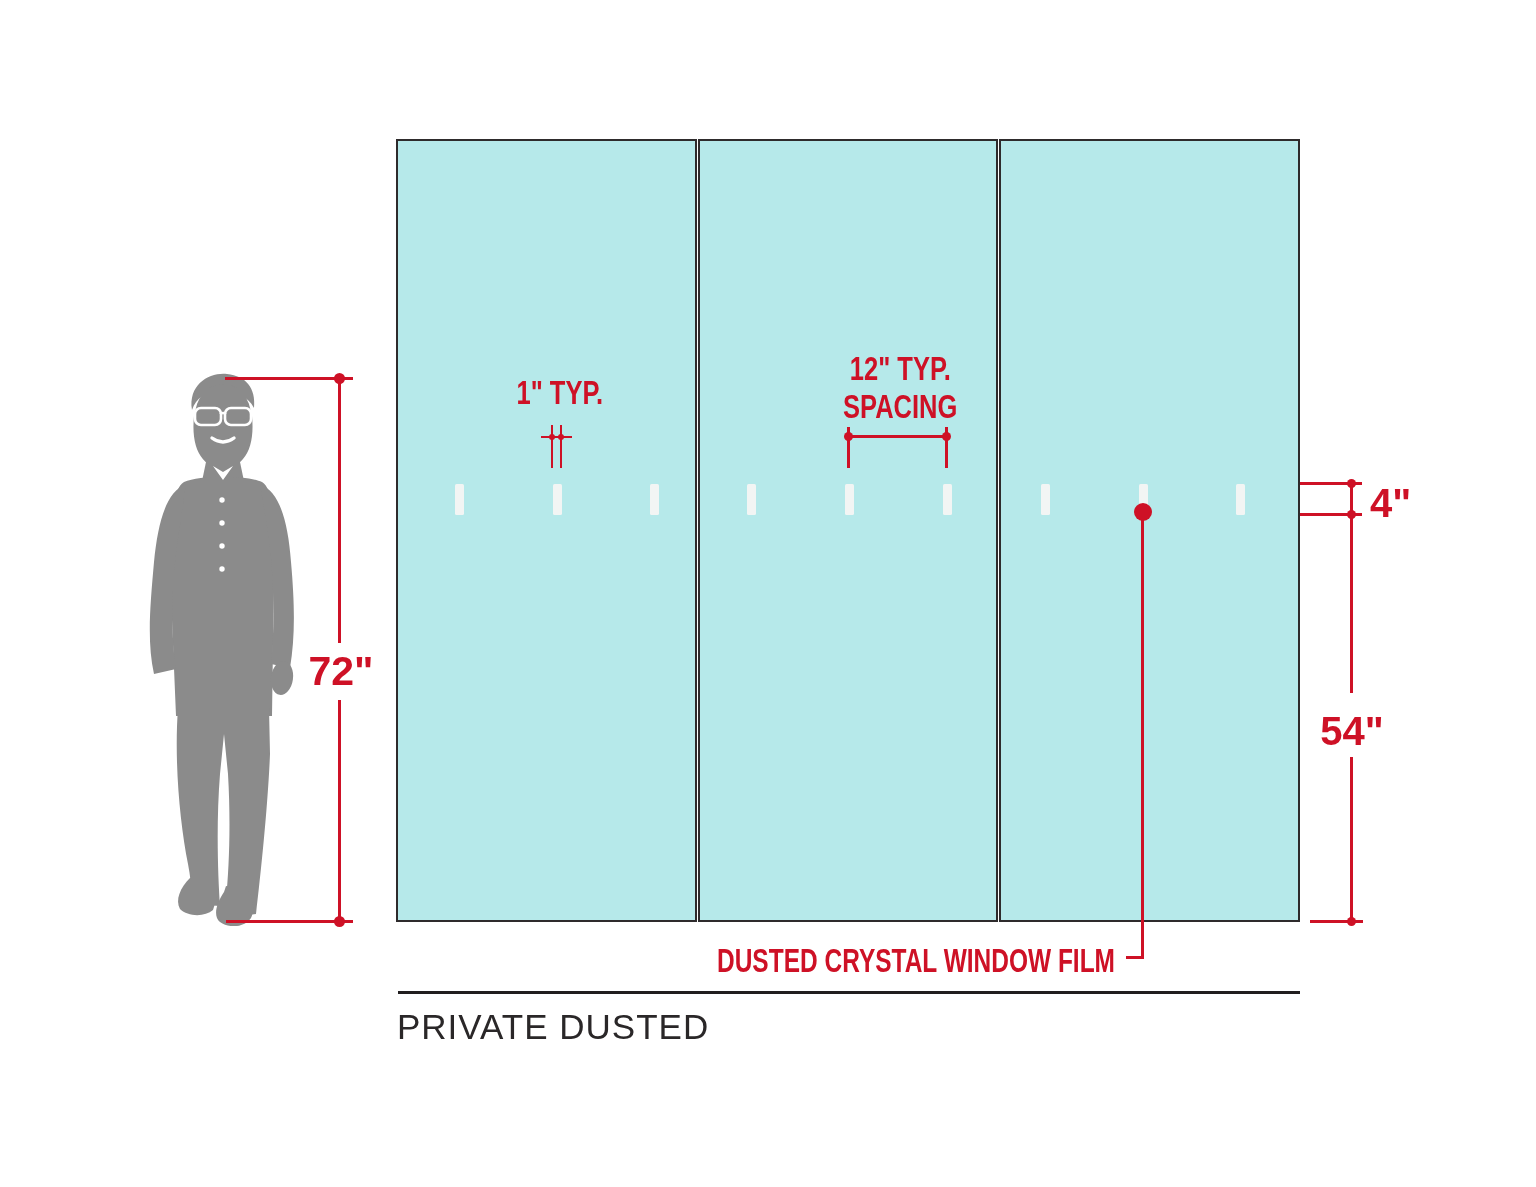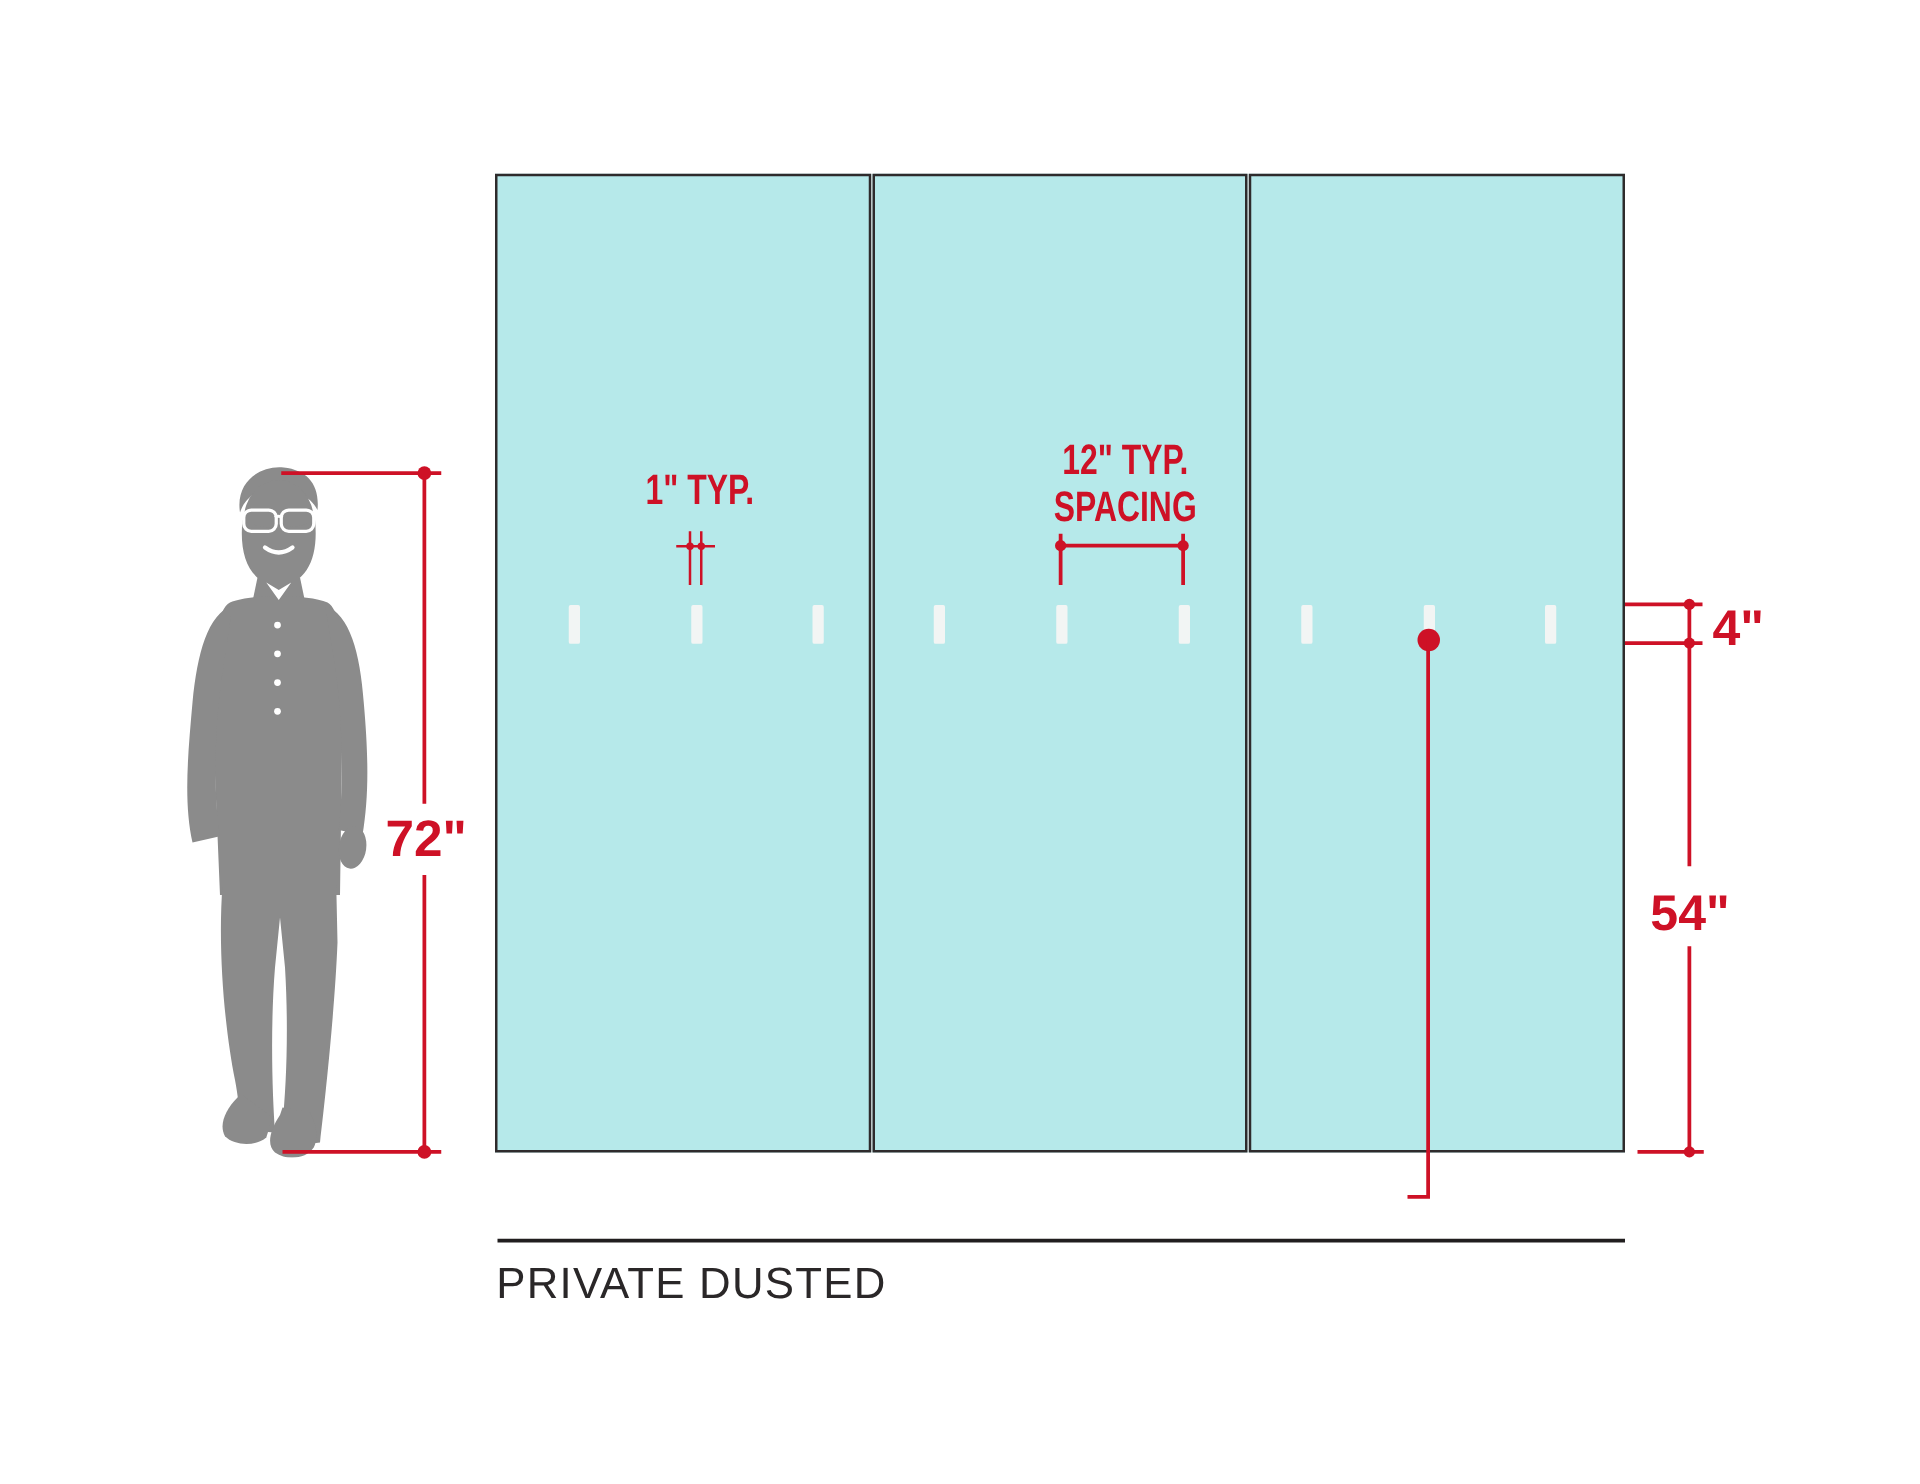--- a/index.html
+++ b/index.html
@@ -126,17 +126,20 @@
 
   <div class="rl" style="left:1350px;top:484px;width:3px;height:209px;"></div>
   <div class="rl" style="left:1350px;top:757px;width:3px;height:165px;"></div>
   <div class="rl" style="left:1310px;top:920px;width:53px;height:3px;"></div>
   <div class="rdot" style="left:1347px;top:917px;width:9px;height:9px;"></div>
   <div class="rtext ctr" style="left:1310px;top:709px;width:84px;font-size:40px;line-height:44px;">54"</div>
 
   <div class="rdot" style="left:1134px;top:503px;width:18px;height:18px;"></div>
   <div class="rl" style="left:1141px;top:512px;width:3px;height:446px;"></div>
   <div class="rl" style="left:1126px;top:956px;width:18px;height:3px;"></div>
+  <div class="rtext" style="left:717px;top:942px;font-size:34px;line-height:36px;">
+    <span class="cond-l">DUSTED CRYSTAL WINDOW FILM</span>
+  </div>
 
   <div class="rule" style="left:398px;top:991px;width:902px;height:3px;"></div>
   <div class="title" style="left:397px;top:1007px;">PRIVATE DUSTED</div>
 
 </div>
 
 </body></html>

